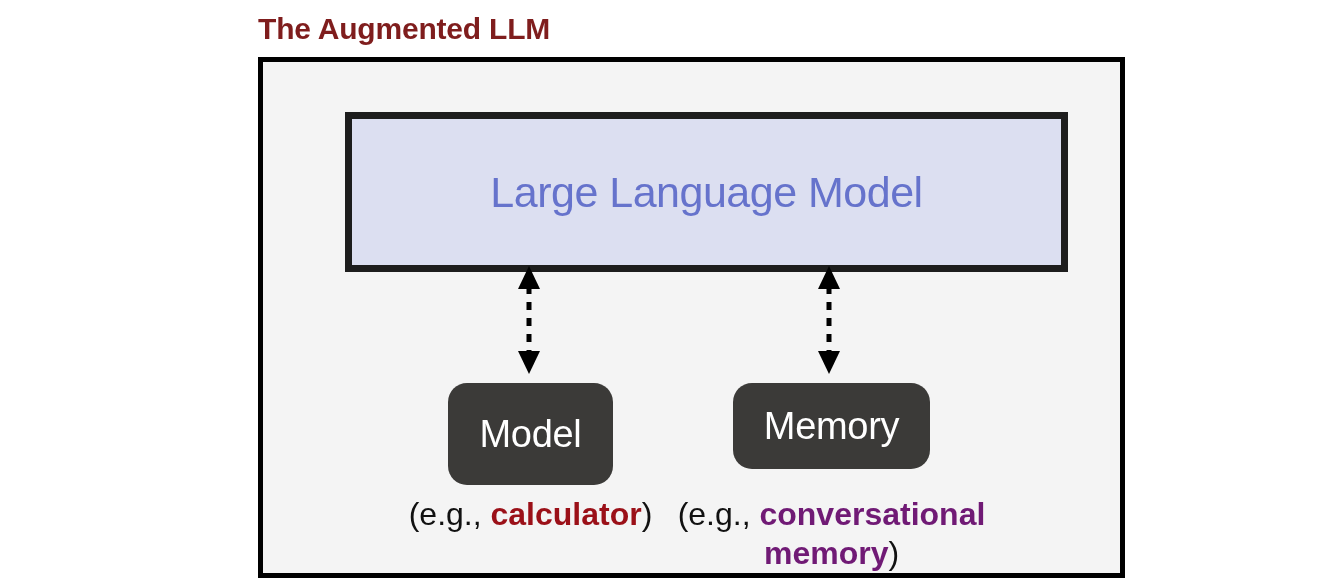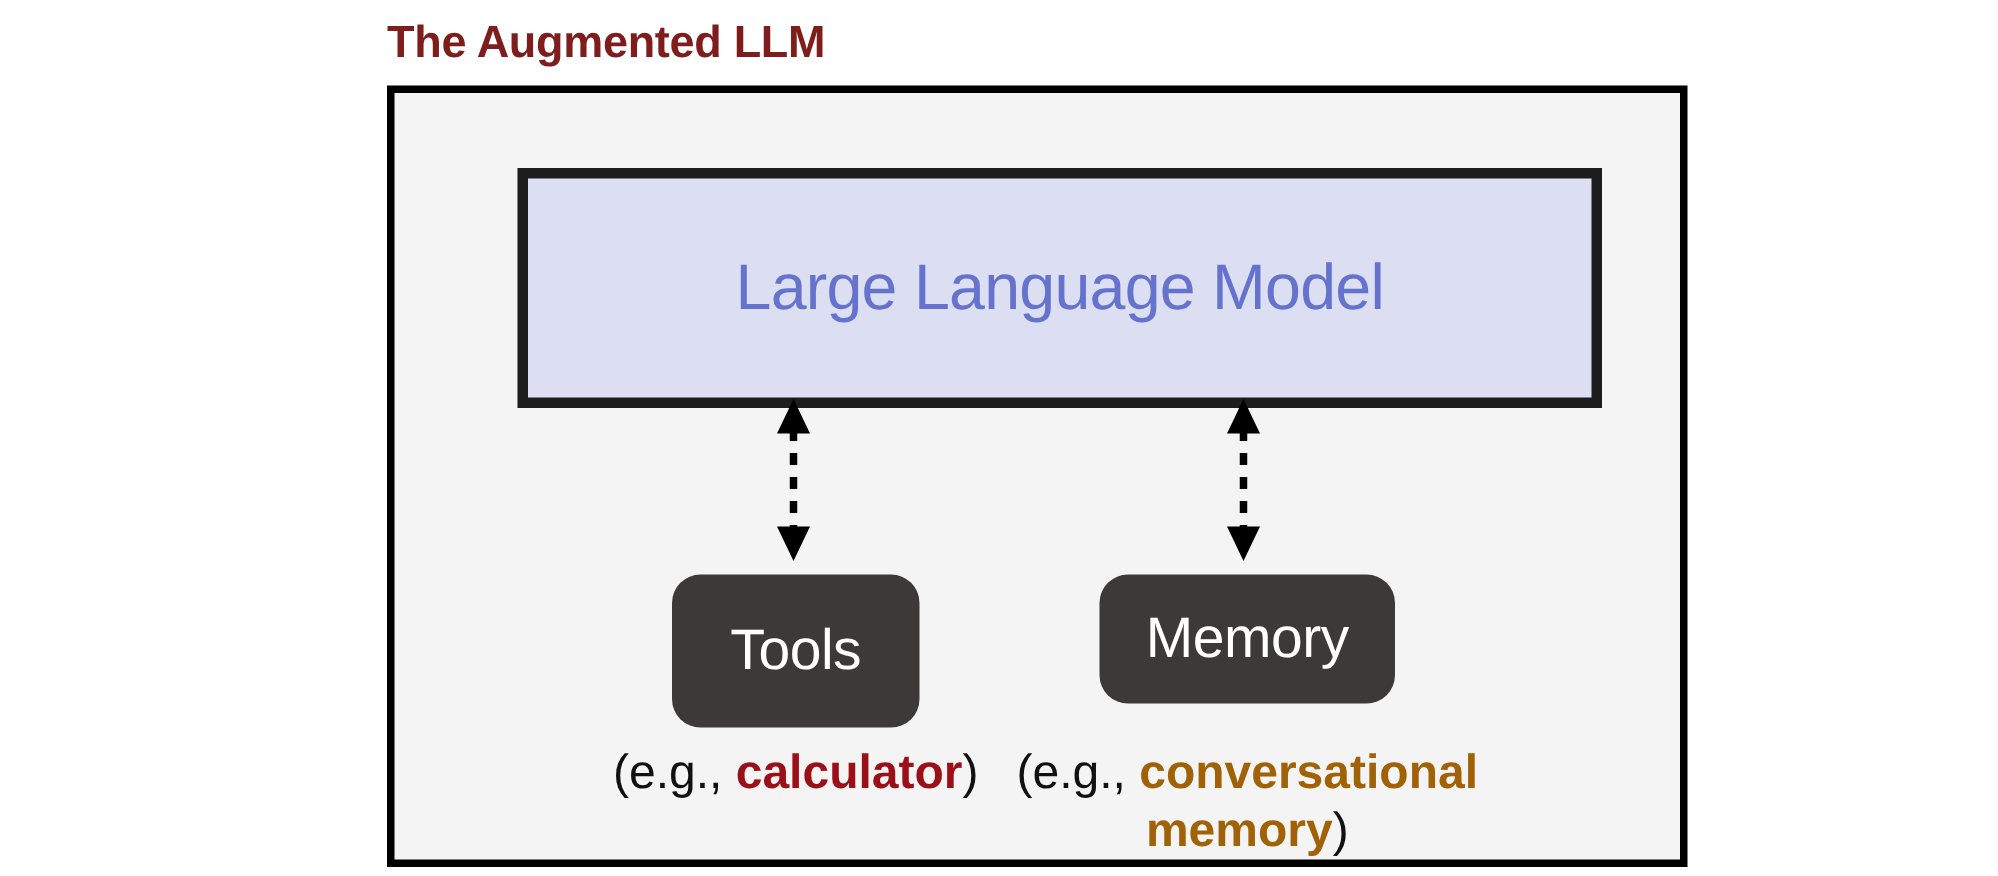--- a/index.html
+++ b/index.html
@@ -93,21 +93,21 @@
   .caption {
     position: absolute;
     font-size: 32px;
     color: #111111;
     text-align: center;
     line-height: 1.22;
   }
   .caption-tools  { left: 137px; top: 433px; width: 261px; }
   .caption-memory { left: 406px; top: 433px; width: 325px; }
   .accent-red   { color: #9b1018; font-weight: bold; }
-  .accent-green { color: #a16207; font-weight: bold; margin-top: 16px; }
+  .accent-green { color: #701a75; font-weight: bold; margin-top: 16px; }
 </style>
 </head>
 <body>
 
 <div class="diagram-title">The Augmented LLM</div>
 
 <div class="outer-box">
 
   <div class="llm-box">
     <span class="llm-label">Large Language Model</span>
@@ -119,21 +119,21 @@
     <polygon points="15,110 26,87 4,87" fill="#000000"></polygon>
   </svg>
 
   <svg class="arrow arrow-memory" viewBox="0 0 30 112" xmlns="http://www.w3.org/2000/svg">
     <line x1="15" y1="22" x2="15" y2="90" stroke="#000000" stroke-width="5" stroke-dasharray="8 8"></line>
     <polygon points="15,2 26,25 4,25" fill="#000000"></polygon>
     <polygon points="15,110 26,87 4,87" fill="#000000"></polygon>
   </svg>
 
   <div class="node-box node-tools">
-    <span class="node-label">Tools</span>
+    <span class="node-label">Model</span>
   </div>
 
   <div class="node-box node-memory">
     <span class="node-label">Memory</span>
   </div>
 
   <div class="caption caption-tools">
     <span>(e.g., </span><span class="accent-red">calculator</span><span>)</span>
   </div>
 

